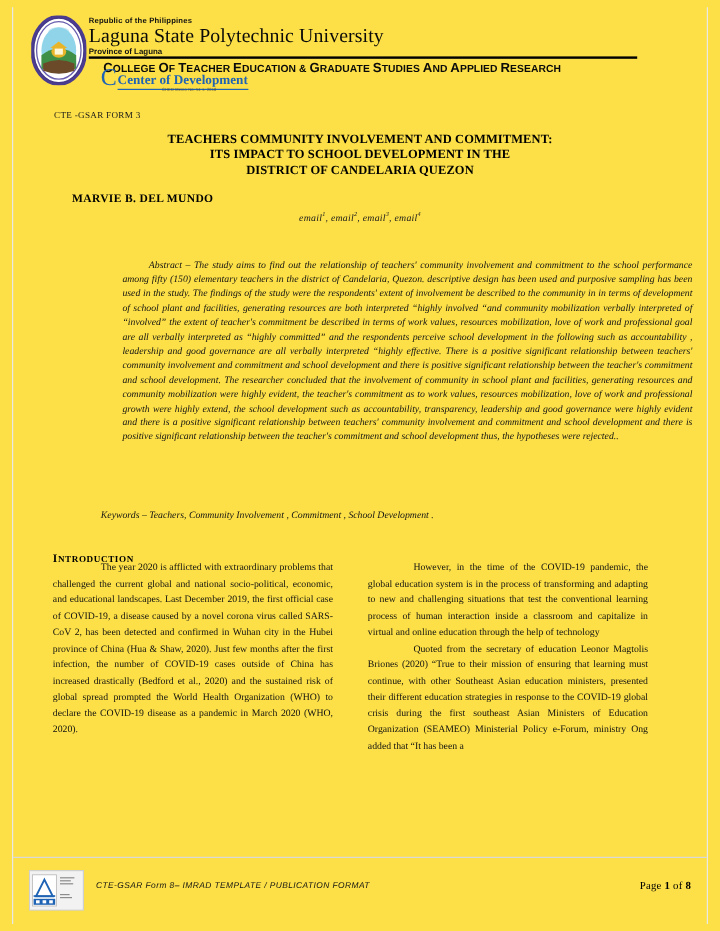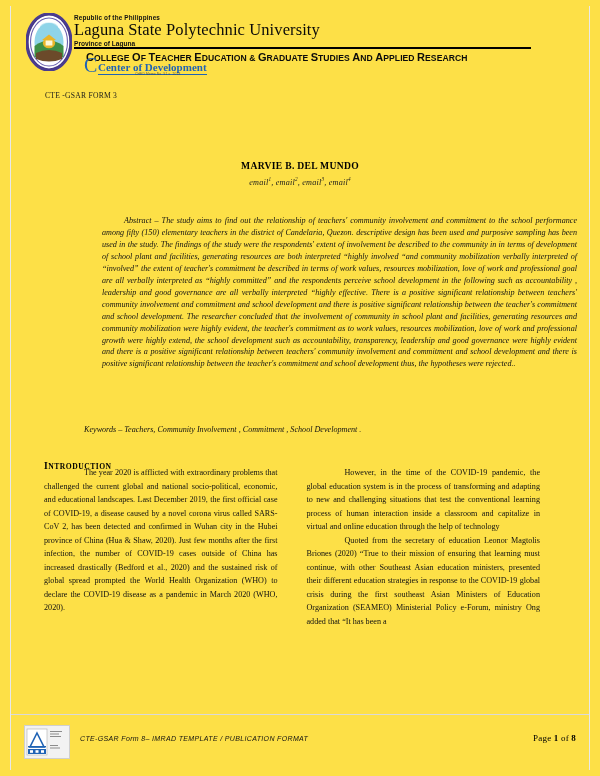--- a/index.html
+++ b/index.html
@@ -181,21 +181,21 @@
     color: #000;
   }
   .doc-title div { white-space: nowrap; }
 
   
   .author {
     position: absolute;
     left: 60px;
     top: 160px;
     width: 480px;
-    text-align: center;
+    text-align: left;
     font-family: "Liberation Serif", serif;
     font-weight: 700;
     font-size: 9.6px;
     letter-spacing: 0.3px;
     color: #000;
   }
   .emails {
     position: absolute;
     left: 60px;
     top: 176px;
@@ -365,20 +365,25 @@
 
     <div class="cod-wrap">
       <span class="cod-c">C</span>
       <span class="cod-text">Center of Development</span>
       <span class="cod-sub">CHED Memo No. 51 s. 2018</span>
     </div>
   </div>
 
   <div class="form-code">CTE -GSAR FORM 3</div>
 
+  <div class="doc-title">
+    <div>TEACHERS COMMUNITY INVOLVEMENT AND COMMITMENT:</div>
+    <div>ITS IMPACT TO SCHOOL DEVELOPMENT IN THE</div>
+    <div>DISTRICT OF CANDELARIA QUEZON</div>
+  </div>
 
   <div class="author">MARVIE B. DEL MUNDO</div>
   <div class="emails"><span id="emails-render">email<sup>1</sup>, email<sup>2</sup>, email<sup>3</sup>, email<sup>4</sup></span></div>
 
   <div class="abstract">Abstract – The  study aims to find out the  relationship of teachers' community involvement and commitment to the school performance among fifty (150) elementary teachers  in the district of Candelaria, Quezon. descriptive design has been used and purposive sampling has been used in the study.  The findings of the study were the respondents' extent of involvement be described to the community in in terms of development of school plant and facilities, generating resources are both interpreted “highly involved “and community mobilization verbally interpreted of “involved” the extent of teacher's commitment be described in terms of work values, resources mobilization, love of work and  professional goal are all verbally interpreted as “highly committed” and the respondents perceive school development in the following such as accountability , leadership and good governance are all verbally interpreted “highly effective. There is a positive significant relationship between teachers' community involvement and commitment and school development and there is positive significant relationship between the teacher's commitment and school development.  The researcher concluded that the involvement of community in school plant and facilities, generating resources and community mobilization were highly evident, the teacher's commitment as to work values, resources mobilization, love of work and professional growth were highly extend, the school development such as accountability, transparency, leadership and good governance were highly evident and there is a positive significant relationship between teachers' community involvement and commitment and school development and there is positive significant relationship between the teacher's commitment and school development thus, the hypotheses were rejected..</div>
   <div class="keywords">Keywords – Teachers, Community Involvement , Commitment , School Development .</div>
 
   <div class="section-head">
     <span class="cap">I</span><span>NTRODUCTION</span>
   </div>

